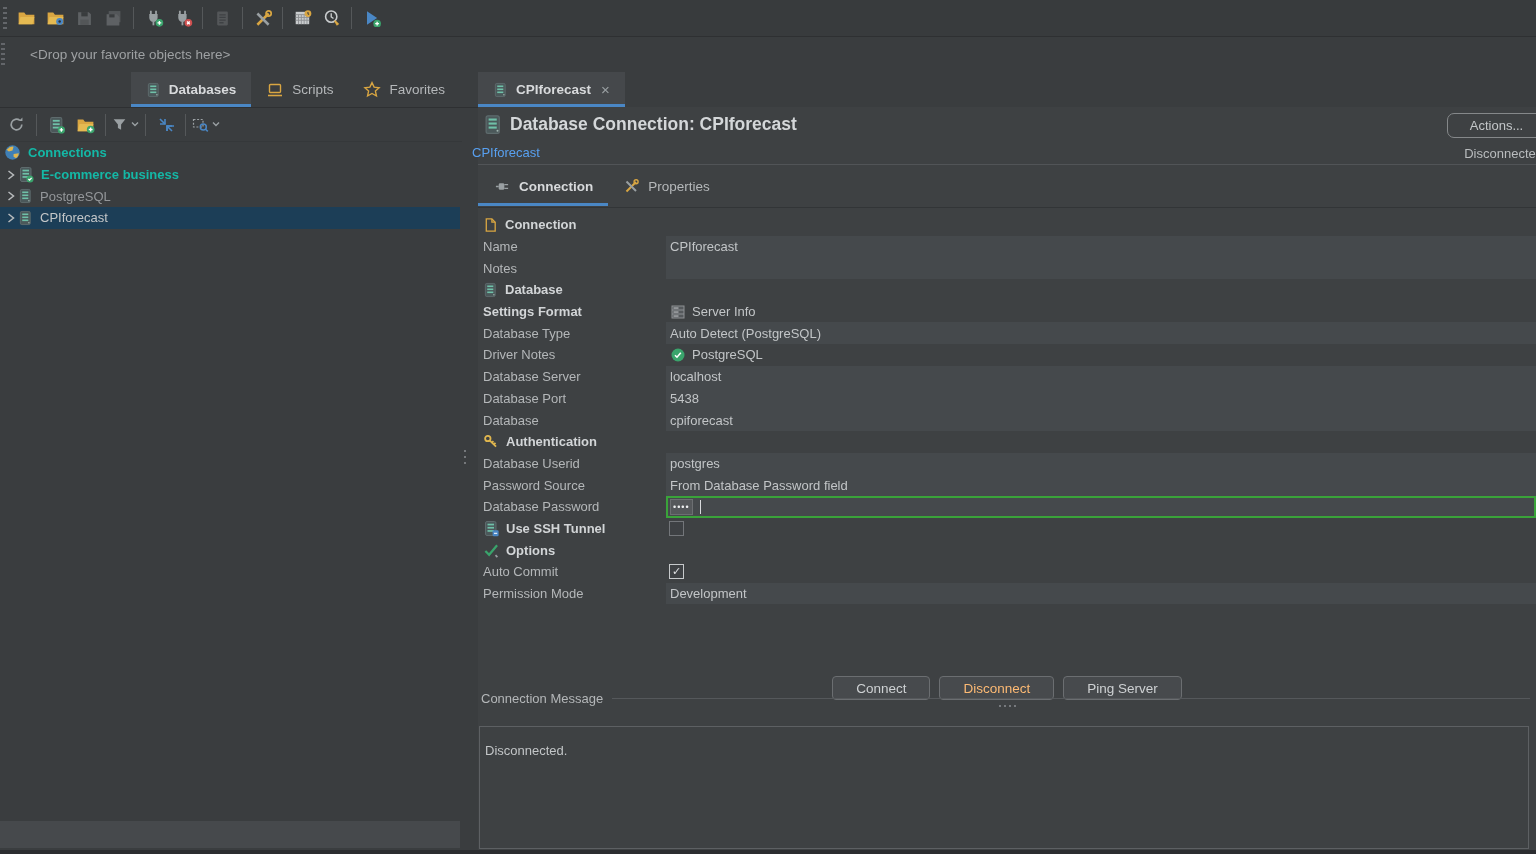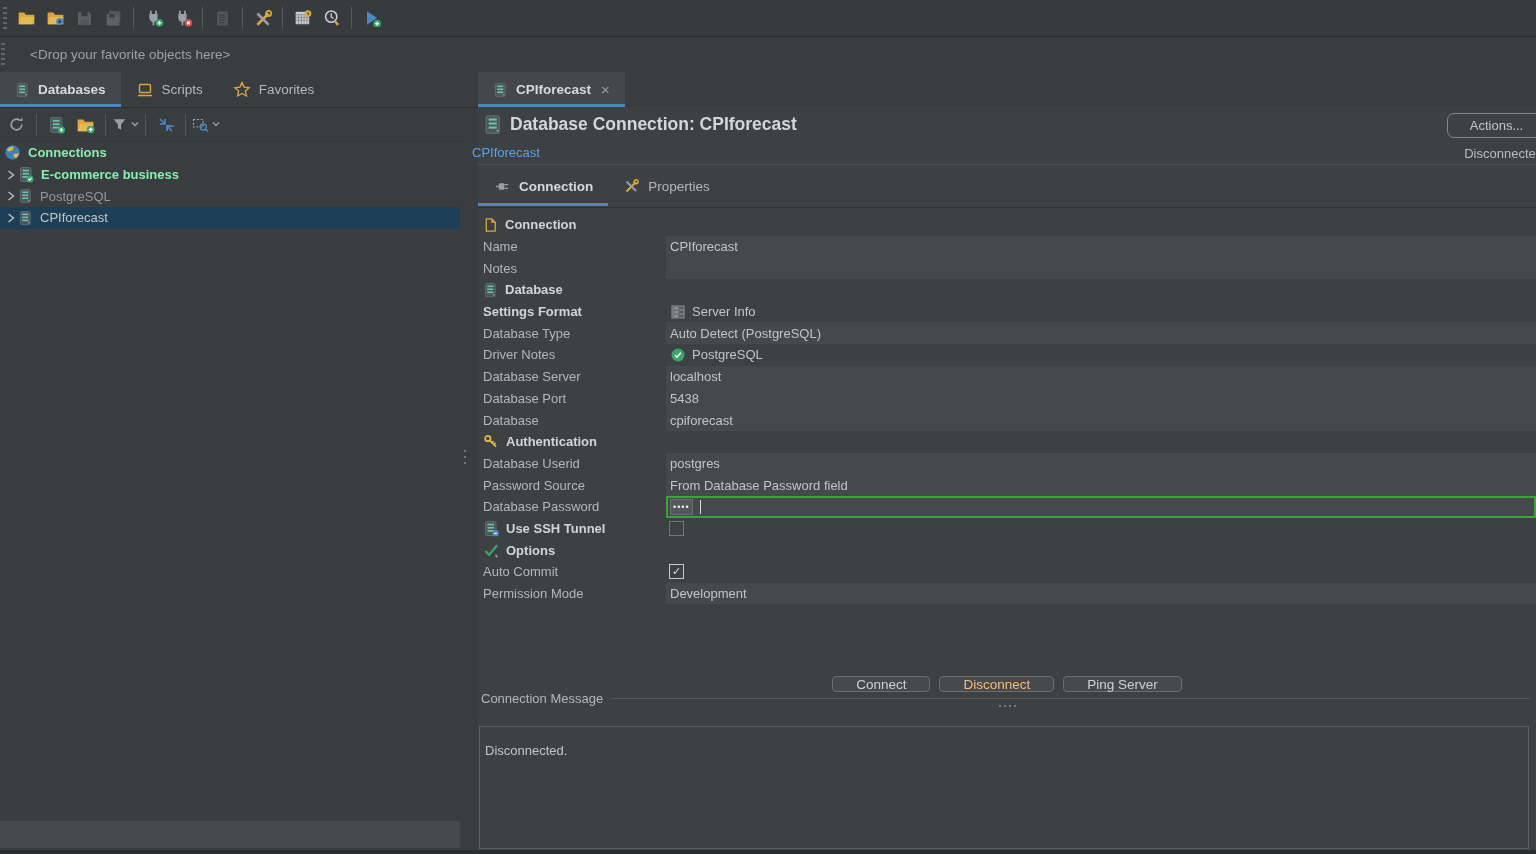--- a/index.html
+++ b/index.html
@@ -15,38 +15,38 @@
         background-image:repeating-linear-gradient(#63666a 0 2px,transparent 2px 5px);}
   .tbtn{width:29px;height:29px;display:flex;align-items:center;justify-content:center;border-radius:3px;}
   .tbtn.disabled{opacity:.5;}
   .sep{width:1px;height:22px;background:#55585a;margin:0 5px;}
 
   
   .favbar{position:absolute;top:36px;left:0;right:0;height:36px;display:flex;align-items:center;
           color:#9ea1a3;font-size:13.5px;}
   
   .bandline{position:absolute;top:107px;left:0;right:0;height:1px;background:#2e3032;}
-  .side-tabs{position:absolute;top:72px;left:0;width:460px;height:35px;display:flex;}
+  .side-tabs{position:absolute;top:72px;left:0;width:460px;height:35px;display:flex;justify-content:flex-end;}
   .main-tabband{position:absolute;top:72px;left:478px;right:0;height:35px;display:flex;}
   .ui-tab{display:flex;align-items:center;gap:8px;padding:0 15px;font-size:13.5px;color:#b5b8ba;position:relative;}
   .ui-tab.selected{background:#45484b;color:#d8dadc;font-weight:bold;}
   .ui-tab.selected::after{content:"";position:absolute;left:0;right:0;bottom:0;height:3px;background:#4a87c5;}
   .ui-tab .close{color:#9aa0a3;font-size:15px;margin-left:2px;font-weight:normal;}
 
   
   .side-toolbar{position:absolute;top:108px;left:0;width:460px;height:33px;display:flex;align-items:center;
                 padding-left:2px;border-bottom:1px solid #35383a;}
   .chev{margin-left:2px;}
   .tree{position:absolute;top:142px;left:0;width:460px;font-size:13px;}
   .trow{height:21.7px;display:flex;align-items:center;padding-left:4px;}
   .trow .expander{width:13px;display:flex;justify-content:center;margin-right:1px;flex:none;}
   .trow .icon{margin-right:7px;flex:none;}
   .trow.selected{background:#1c3e57;}
   .trow .tlabel{color:#c3c6c8;white-space:nowrap;}
-  .trow.bold .tlabel{font-weight:bold;color:#86efac;}
+  .trow.bold .tlabel{font-weight:bold;color:#14b8a6;}
   .trow.muted .tlabel{color:#94979a;}
   .side-strip{position:absolute;left:0;bottom:6px;width:460px;height:27px;background:#46494c;}
   .splitter-dots{position:absolute;left:464px;top:450px;display:flex;flex-direction:column;gap:4px;}
   .splitter-dots i{width:2px;height:2px;border-radius:50%;background:#8a8d90;}
 
   
   .main{position:absolute;left:478px;top:107px;right:0;bottom:4px;background:#3e4143;}
   .mheader{position:absolute;top:0;left:0;right:0;height:36px;}
   .mheader .icon{position:absolute;left:5px;top:5px;}
   .mtitle{position:absolute;left:32px;top:7px;font-size:17.5px;font-weight:bold;color:#d4d7d9;white-space:nowrap;}
@@ -70,21 +70,21 @@
   .fvalue.input{background:#45494c;padding-left:4px;}
   .fvalue.pw{background:#45494c;border:2px solid #3aa33a;height:17.7px;padding-left:2px;}
   .pw-chunk{background:#55585b;border:1px solid #6c6f72;color:#eceeef;font-size:9px;letter-spacing:1px;padding:2px 2px;}
   .caret{width:1px;height:14px;background:#d8dadc;margin-left:1px;}
   .cb{width:13px;height:13px;border:1px solid #73767a;background:#3e4144;margin-left:3px;
       display:flex;align-items:center;justify-content:center;font-size:11px;color:#e0e2e4;flex:none;}
   .cb.checked{border-color:#c6c9cb;}
 
   
   .btn-row{position:absolute;top:569px;left:0;right:0;display:flex;justify-content:center;gap:9px;}
-  .pbtn{height:16px;padding:0 23px;background:#474a4d;border:1px solid #6b6e71;border-radius:4px;
+  .pbtn{height:24px;padding:0 23px;background:#474a4d;border:1px solid #6b6e71;border-radius:4px;
         color:#ced1d3;font-size:13.5px;font-family:inherit;display:flex;align-items:center;}
   .pbtn.disabled{color:#fdba74;}
   .hdots{position:absolute;top:598px;left:0;right:0;display:flex;justify-content:center;gap:3px;}
   .hdots i{width:2px;height:2px;border-radius:50%;background:#8a8d90;}
   .msg-label-row{position:absolute;top:584px;left:3px;right:6px;display:flex;align-items:center;color:#b4b7b9;}
   .msg-line{flex:1;height:1px;background:#55585b;margin-left:9px;}
   .msg-box{position:absolute;top:619px;left:1px;right:7px;bottom:1px;border:1px solid #5d6063;
            background:#3e4143;padding:16px 5px;color:#c2c5c7;}
   .statusbar{position:absolute;bottom:0;left:0;right:0;height:4px;background:#2b2d30;}
 </style>

